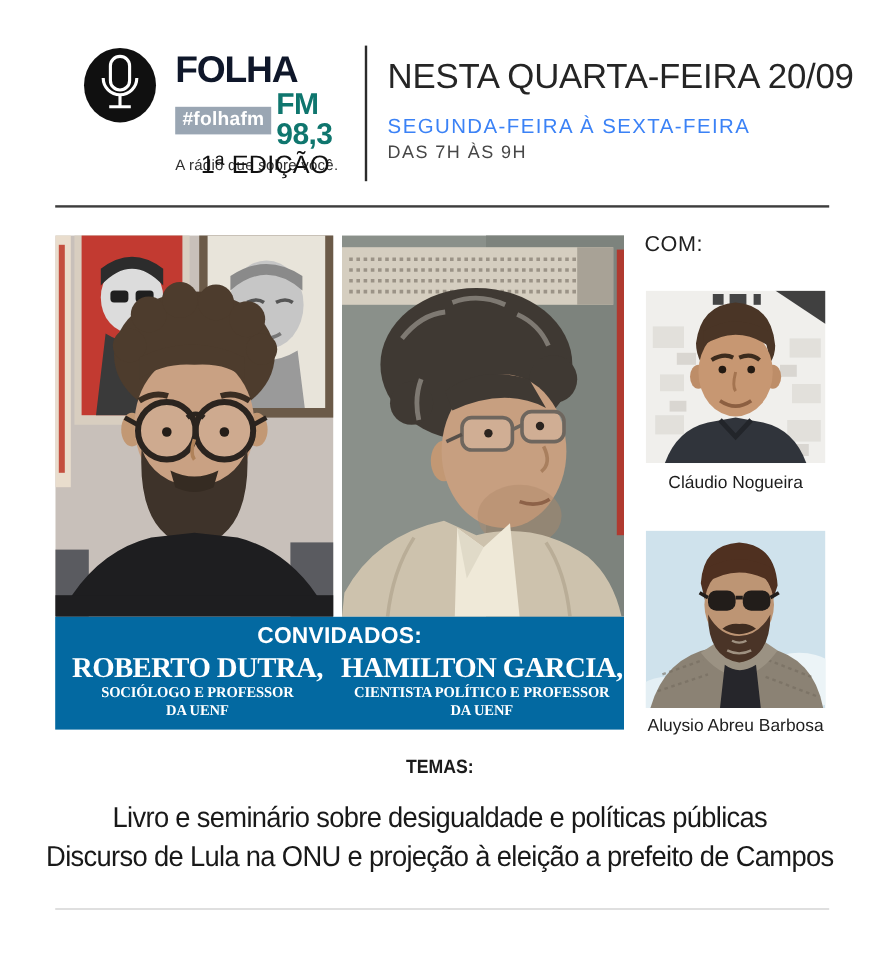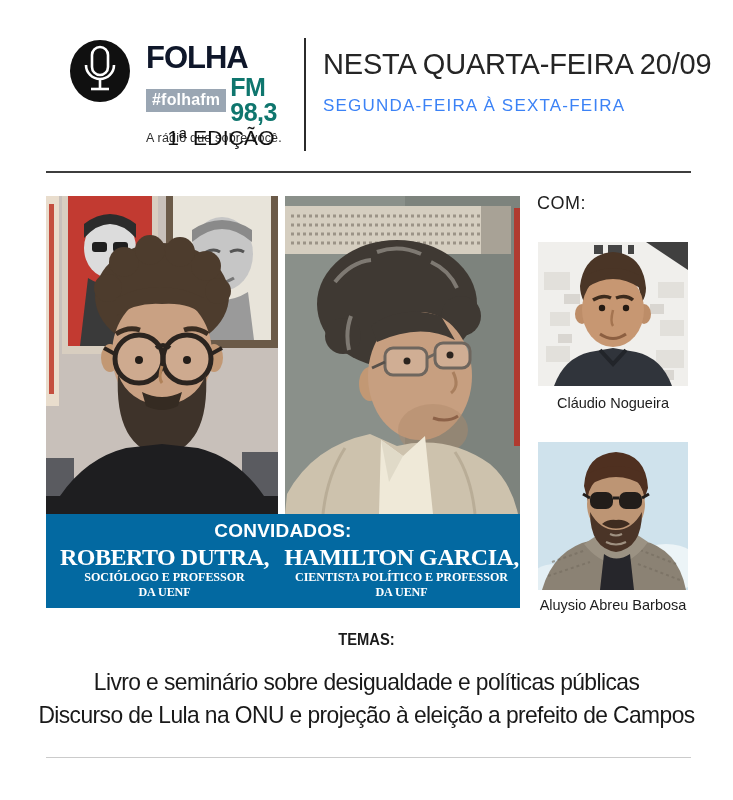--- a/index.html
+++ b/index.html
@@ -101,20 +101,21 @@
     </div>
     <div class="tagline">A rádio que sobre você.</div>
   </div>
   <div class="edition">1ª EDIÇÃO</div>
 
   <div class="v-divider"></div>
 
   <div class="schedule">
     <div class="headline">NESTA QUARTA-FEIRA 20/09</div>
     <div class="days">SEGUNDA-FEIRA À SEXTA-FEIRA</div>
+    <div class="hours">DAS 7H ÀS 9H</div>
   </div>
 
   <div class="h-divider"></div>
 
   <div class="photo photo-left">
     <svg viewBox="0 0 232 318" width="232" height="318">
       <rect width="232" height="318" fill="#c8c0ba"></rect>
       <rect x="0" y="0" width="13" height="210" fill="#e9ddcd"></rect>
       <rect x="3" y="8" width="5" height="190" fill="#c44f3f"></rect>
 

